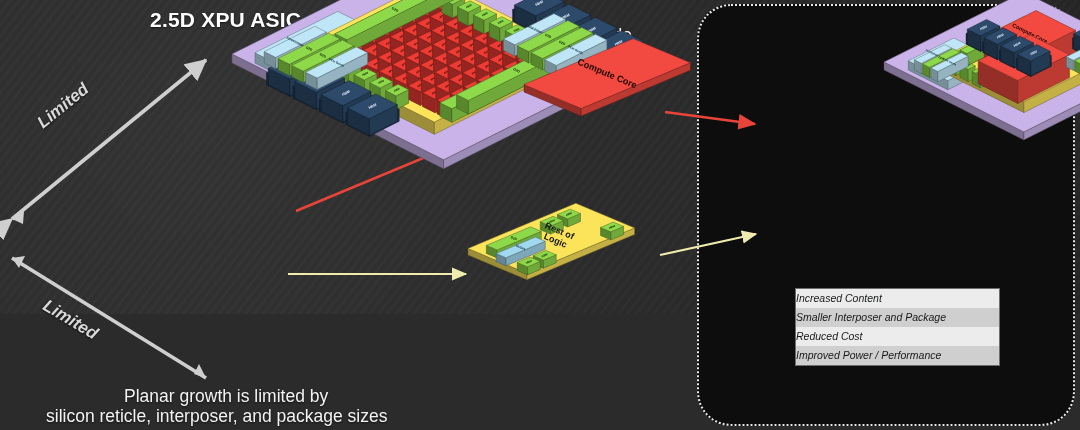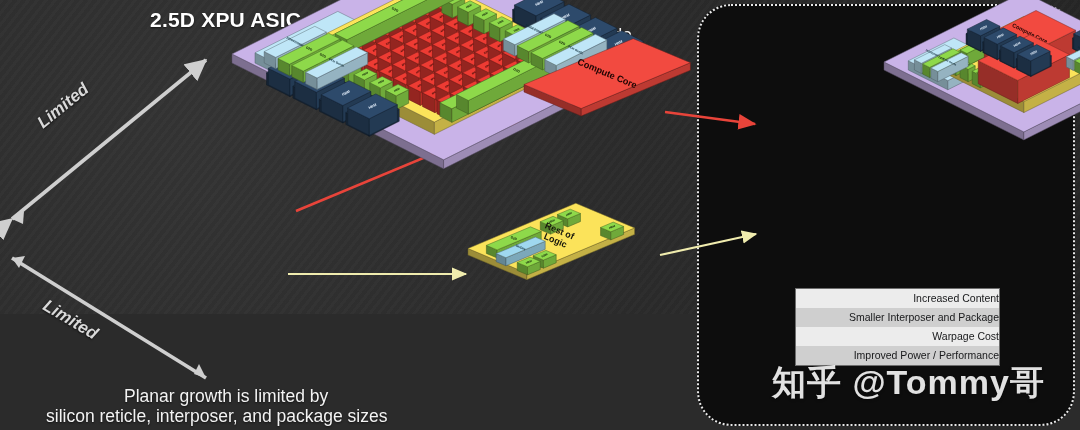--- a/index.html
+++ b/index.html
@@ -40,22 +40,22 @@
     font-weight: 600; white-space: nowrap; text-shadow: 0 1px 2px rgba(0,0,0,.7);
   }
 
   
   #benefits {
     position: absolute; left: 795px; top: 288px; width: 205px;
     border: 1px solid #6d6d6d;
     font-size: 10.5px; color: #17181a; overflow: hidden;
   }
   #benefits .row {
-    height: 19px; line-height: 19px; text-align: right;
-    background: #ececec; white-space: nowrap;
+    height: 19px; line-height: 19px; text-align: left;
+    background: #ececec; white-space: nowrap; font-style: italic;
   }
   #benefits .row:nth-child(even) { background: #cfcfcf; }
 
   
   #watermark {
     position: absolute; left: 772px; top: 360px;
     font-size: 34px; font-weight: bold; color: rgba(255,255,255,.88);
     letter-spacing: 1px; white-space: nowrap; pointer-events: none;
     text-shadow: 0 1px 3px rgba(0,0,0,.35);
   }
@@ -724,19 +724,18 @@
         <polygon points="1082.82,75.17 1089.81,78.66 1089.81,68.46 1082.82,64.97" fill="#768f99" stroke="#506168" stroke-width="0.5"></polygon>
         <polygon points="1089.81,78.66 1120.21,63.46 1120.21,53.26 1089.81,68.46" fill="#95b3c1" stroke="#506168" stroke-width="0.5"></polygon>
         <polygon points="1082.82,64.97 1089.81,68.46 1120.21,53.26 1113.22,49.77" fill="#bfe6f7" stroke="#60737c" stroke-width="0.5" rx="1.2"></polygon>
         <text x="1101.5120000000002" y="59.116" font-size="2.6" font-family="&quot;Liberation Sans&quot;, sans-serif" font-weight="bold" fill="#0c2a36" text-anchor="middle" dominant-baseline="central" transform="rotate(26.56505117707799 1101.5120000000002 59.116)">PCIe Gen5e</text>
       </g>
   </svg>
 
   <div id="benefits">
     <div class="row">Increased Content</div>
     <div class="row">Smaller Interposer and Package</div>
-    <div class="row">Warpage Cost</div>
+    <div class="row">Reduced Cost</div>
     <div class="row">Improved Power / Performance</div>
   </div>
 
-  <div id="watermark">知乎 @Tommy哥</div>
 
 </div>
 
 </body></html>

